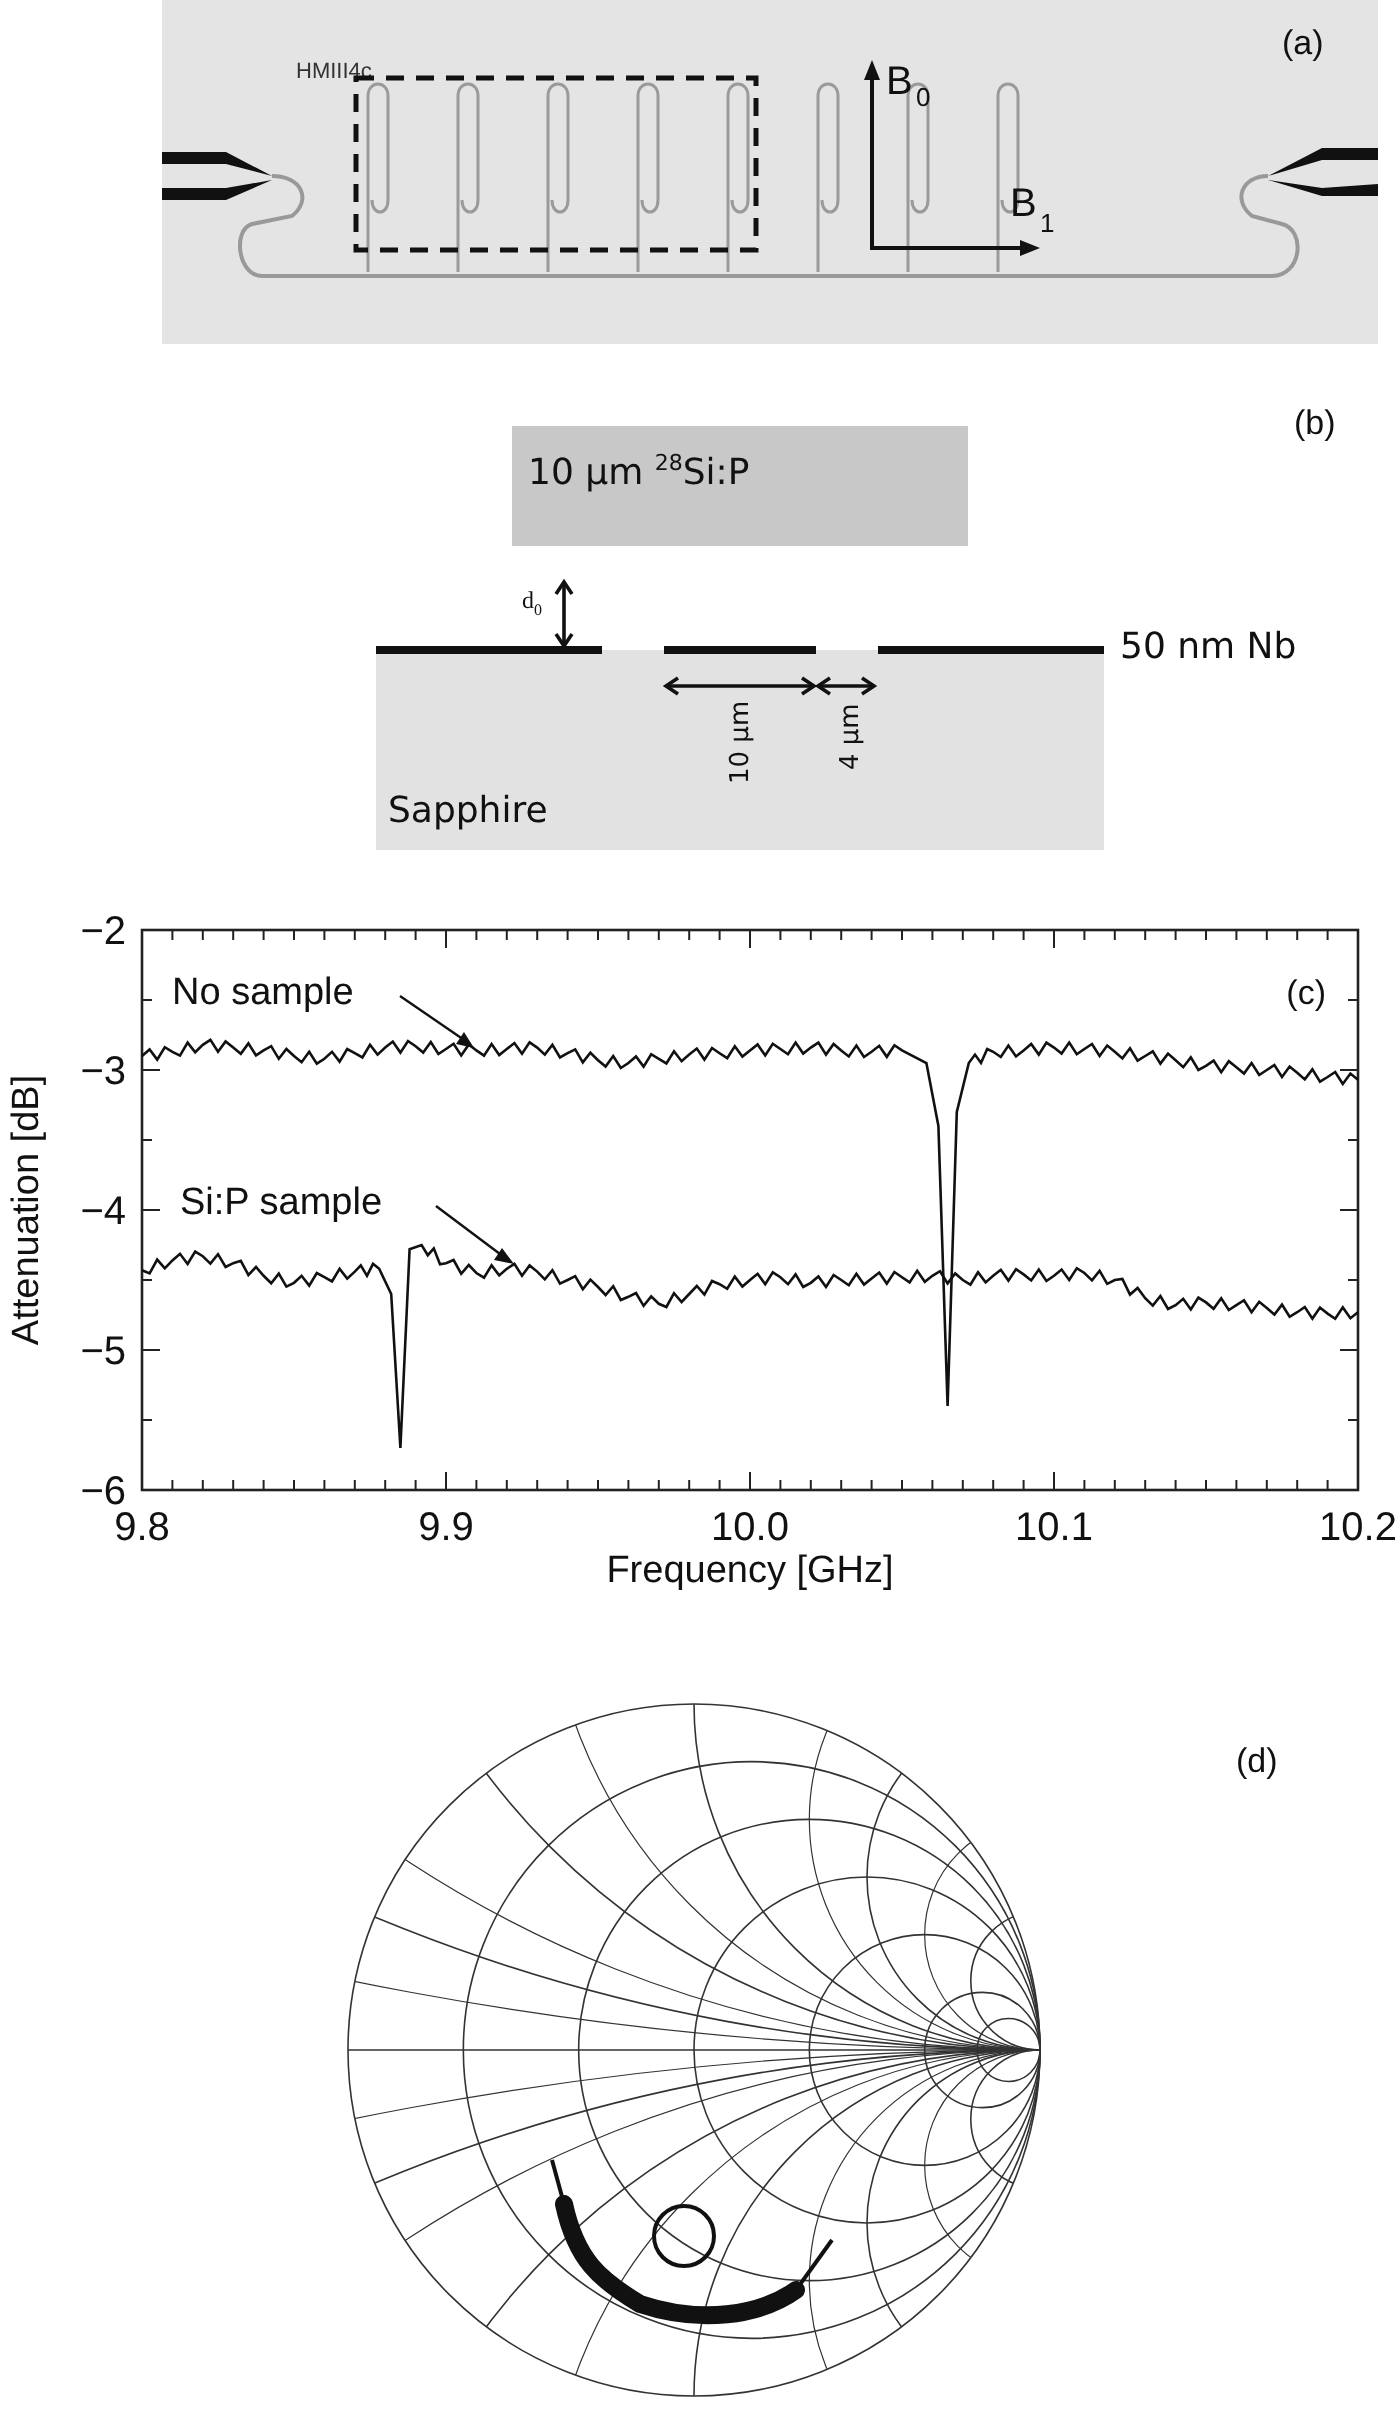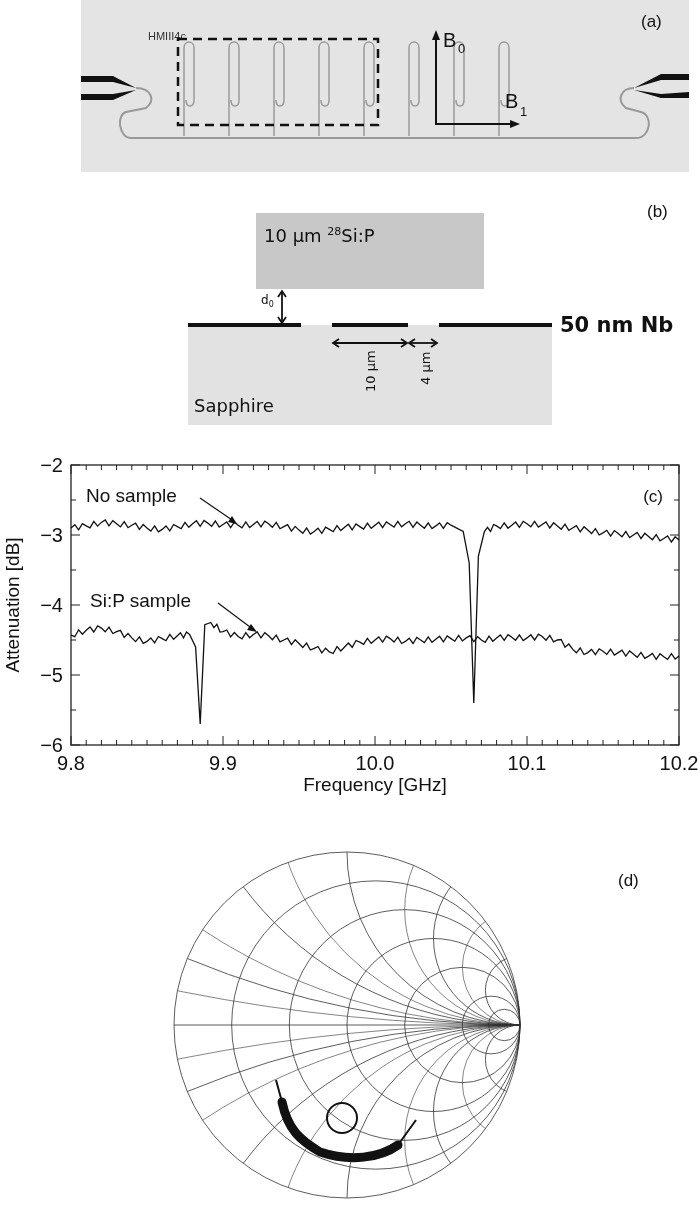--- a/index.html
+++ b/index.html
@@ -46,21 +46,21 @@
     <text x="362" y="47" font-size="20" fill="#111">B</text>
     <text x="377" y="53" font-size="13" fill="#111">0</text>
     <text x="424" y="108" font-size="20" fill="#111">B</text>
     <text x="439" y="116" font-size="13" fill="#111">1</text>
   </svg>
   <span class="abs panel-label" style="left:560px;top:12px;">(a)</span>
 </div>
 
 <div class="abs" style="left:0;top:195px;width:700px;height:240px;">
   <span class="panel-label" style="left:647px;top:7px;">(b)</span>
-  <div class="abs" style="left:256px;top:18px;width:228px;height:76px;background:#c8c8c8;">
+  <div class="abs" style="left:256px;top:18px;width:228px;height:60px;background:#c8c8c8;">
     <span class="abs cal" style="left:8px;top:12px;font-size:18px;color:#111;white-space:nowrap;">
       <span>10 μm </span><sup style="font-size:11px">28</sup><span>Si:P</span>
     </span>
   </div>
   <div class="abs" style="left:188px;top:130px;width:364px;height:100px;background:#e2e2e2;text-align:right;">
     <span class="abs cal" style="left:6px;top:70px;font-size:18px;">Sapphire</span>
   </div>
   <svg class="abs" style="left:0;top:0" width="700" height="240">
     <line x1="188" y1="130" x2="301" y2="130" stroke="#111" stroke-width="4"></line>
     <line x1="332" y1="130" x2="408" y2="130" stroke="#111" stroke-width="4"></line>
@@ -71,22 +71,22 @@
     <polyline points="278,122 282,128 286,122" fill="none" stroke="#111" stroke-width="1.8"></polyline>
 
     <line x1="333" y1="148" x2="407" y2="148" stroke="#111" stroke-width="1.8"></line>
     <polyline points="339,144 333,148 339,152" fill="none" stroke="#111" stroke-width="1.8"></polyline>
     <polyline points="401,144 407,148 401,152" fill="none" stroke="#111" stroke-width="1.8"></polyline>
 
     <line x1="409" y1="148" x2="437" y2="148" stroke="#111" stroke-width="1.8"></line>
     <polyline points="415,144 409,148 415,152" fill="none" stroke="#111" stroke-width="1.8"></polyline>
     <polyline points="431,144 437,148 431,152" fill="none" stroke="#111" stroke-width="1.8"></polyline>
   </svg>
-  <span class="abs cal" style="left:261px;top:98px;font-size:12px;"><span>d</span><sub style="font-size:8px">0</sub></span>
-  <span class="abs cal" style="left:560px;top:118px;font-size:21px;white-space:nowrap;font-weight:bold;">50 nm Nb</span>
+  <span class="abs cal" style="left:261px;top:98px;font-size:12px;font-family:Liberation Serif, serif;"><span>d</span><sub style="font-size:8px">0</sub></span>
+  <span class="abs cal" style="left:560px;top:118px;font-size:18px;white-space:nowrap;">50 nm Nb</span>
   <span class="abs cal" style="left:342px;top:172px;font-size:13px;transform:rotate(-90deg);transform-origin:left top;white-space:nowrap;top:197px;left:363px;">10 μm</span>
   <span class="abs cal" style="left:416px;top:185px;font-size:13px;transform:rotate(-90deg);transform-origin:left top;white-space:nowrap;top:190px;left:418px;">4 μm</span>
 </div>
 
 <div class="abs" style="left:0;top:440px;width:700px;height:360px;">
   <svg id="chart-c" class="abs" style="left:0;top:0" width="700" height="360">
       <rect x="71" y="25" width="608" height="280" fill="none" stroke="#222" stroke-width="1.3"></rect>
       <line x1="71" y1="305" x2="71" y2="296" stroke="#222" stroke-width="1"></line>
       <line x1="71" y1="25" x2="71" y2="34" stroke="#222" stroke-width="1"></line>
       <line x1="86.2" y1="305" x2="86.2" y2="300" stroke="#222" stroke-width="1"></line>

